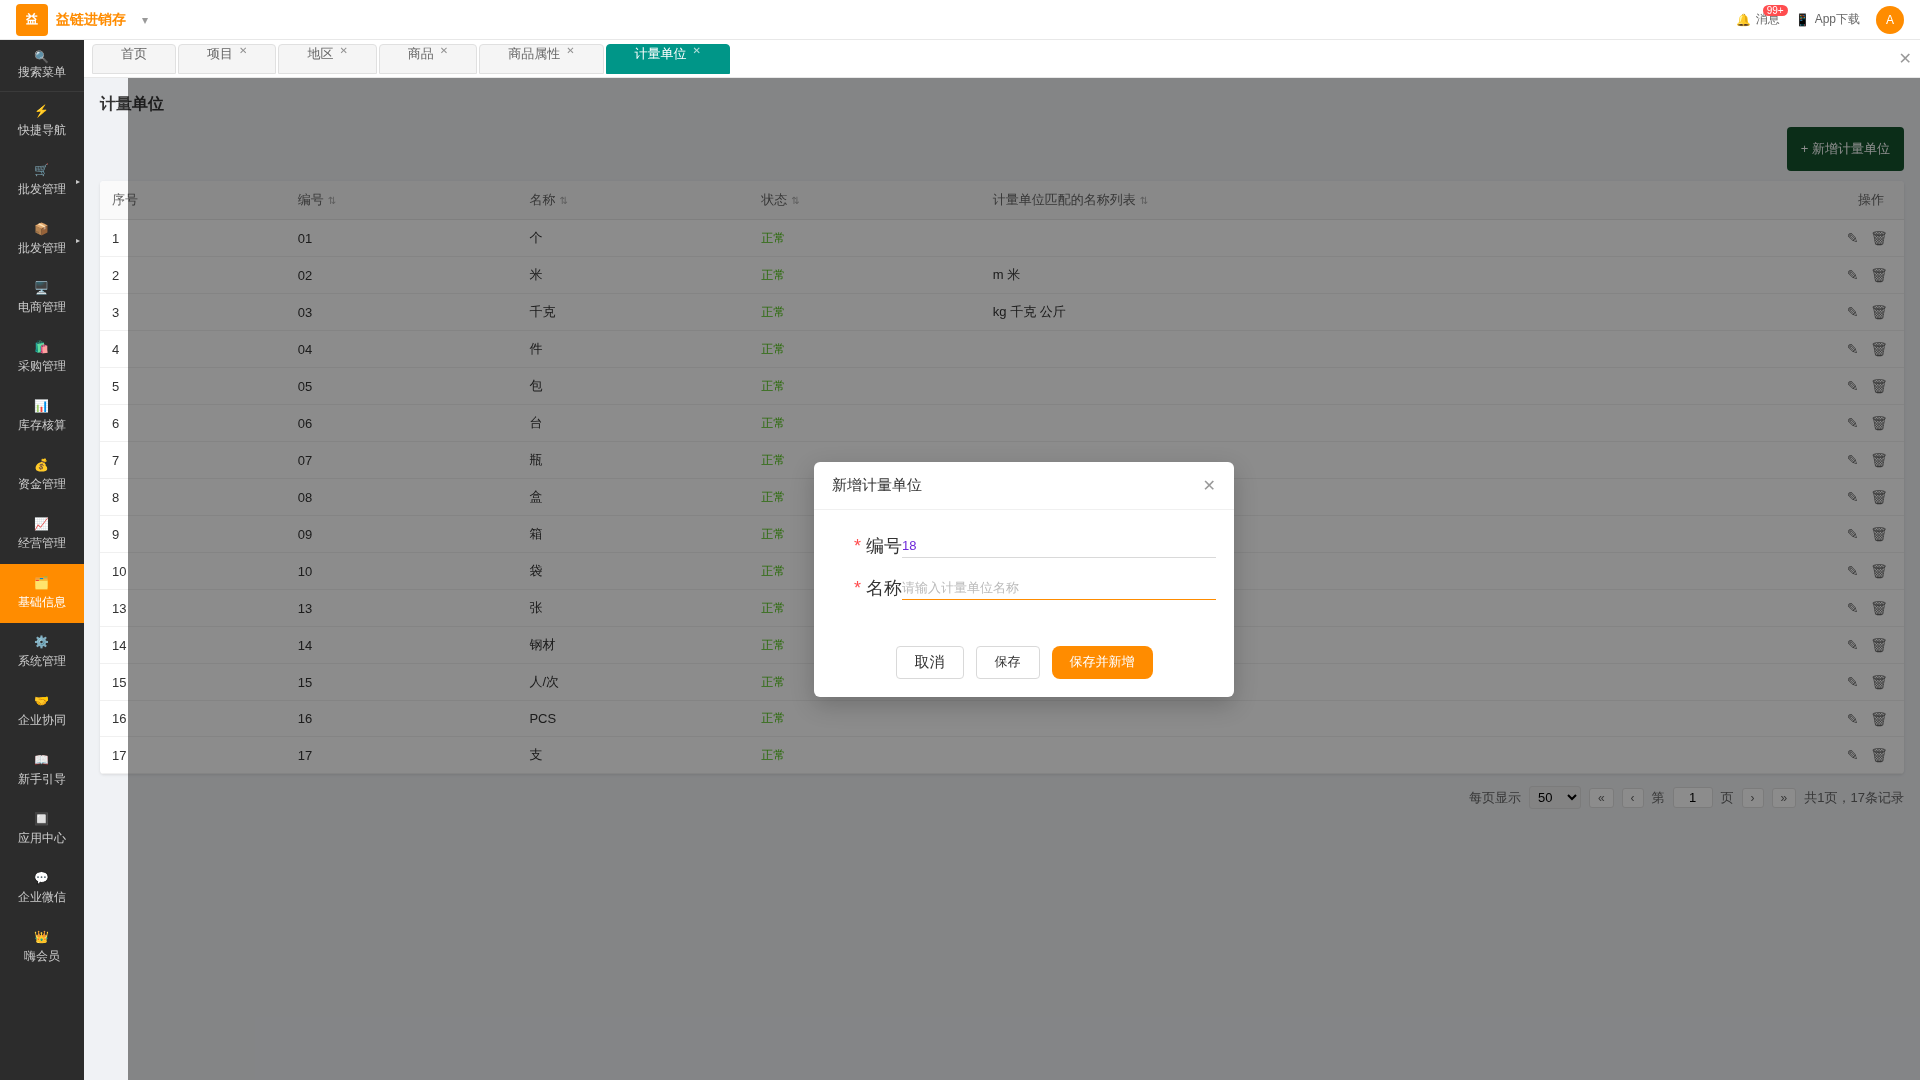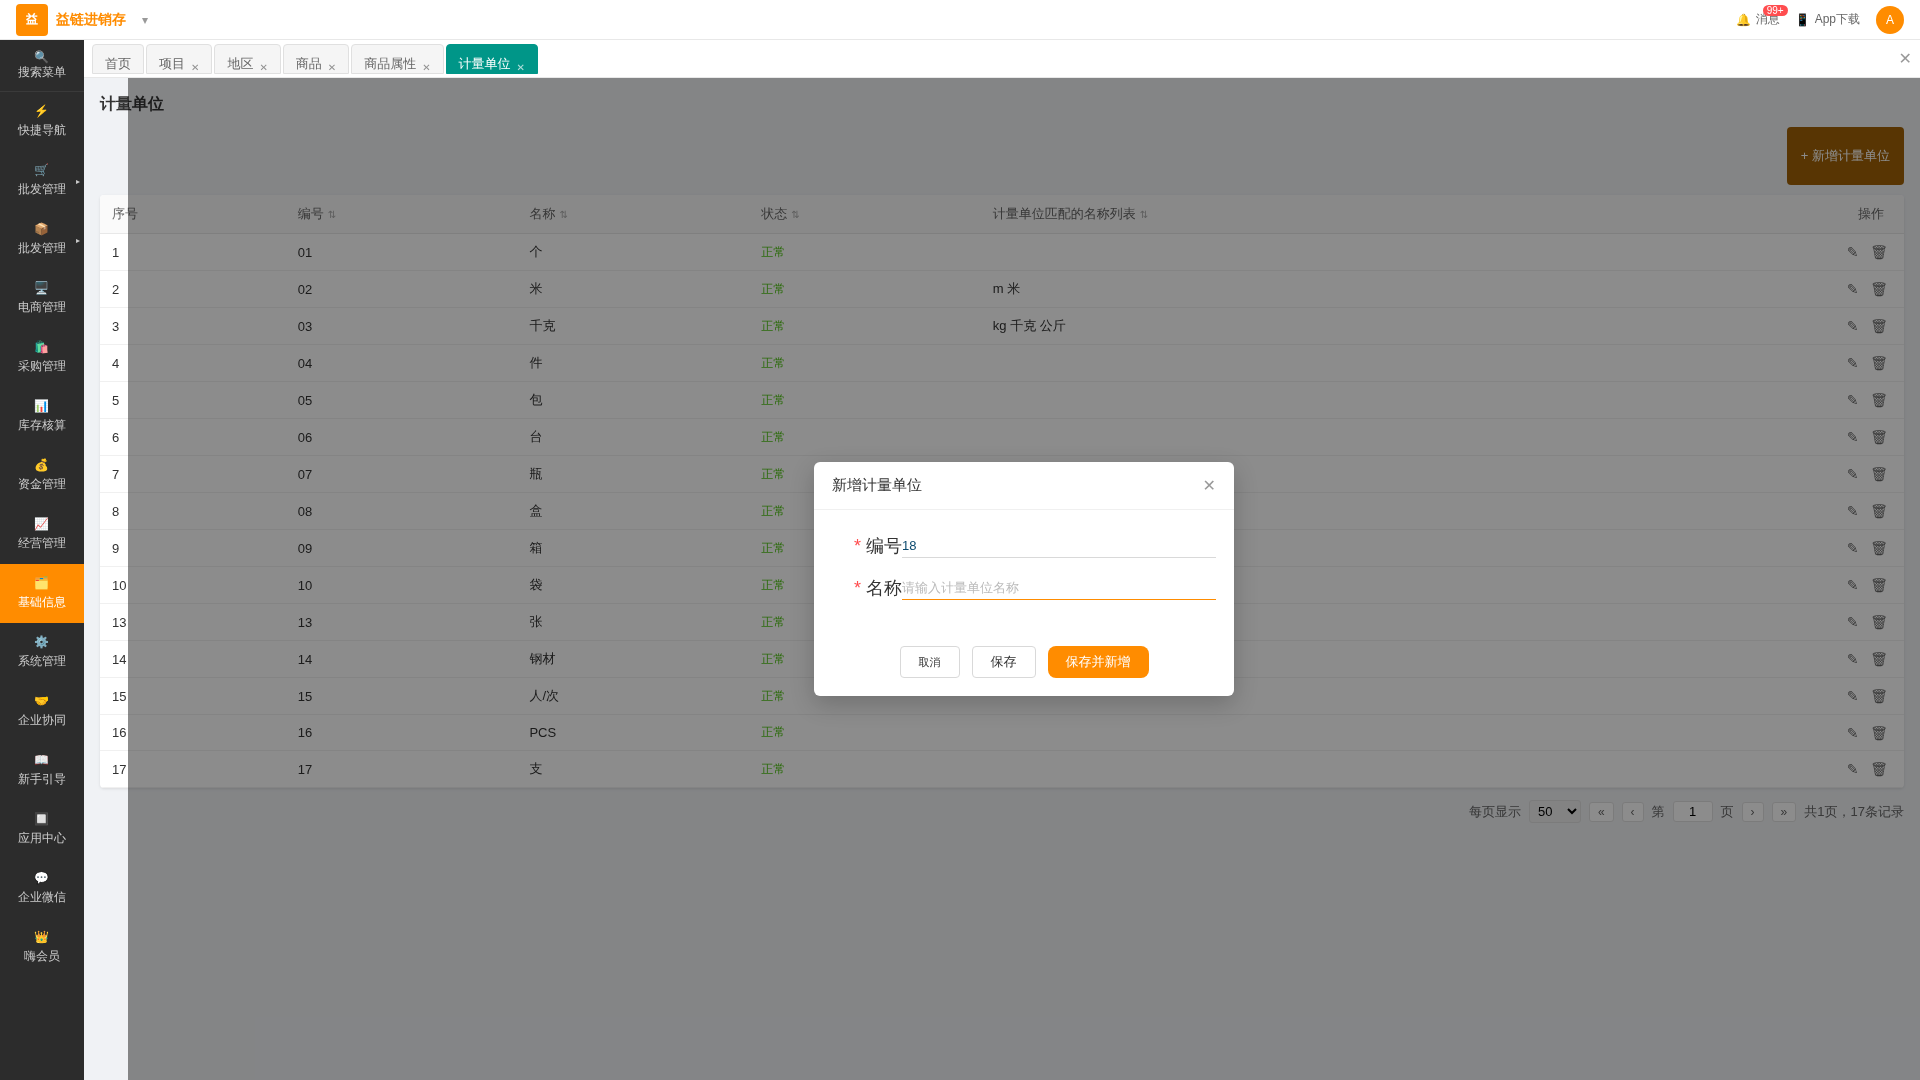--- a/index.html
+++ b/index.html
@@ -130,23 +130,23 @@
       background: #fff;
       display: flex;
       align-items: center;
       padding: 0 8px;
       border-bottom: 1px solid #e8e8e8;
       gap: 2px;
       flex-shrink: 0;
     }
     .tab {
       height: 30px;
-      padding: 0 12px;
-      display: flex;
-      align-items: flex-end;
+      padding: 0 28px;
+      display: flex;
+      align-items: flex-start;
       gap: 6px;
       border-radius: 4px 4px 0 0;
       cursor: pointer;
       font-size: 13px;
       color: #666;
       background: #f5f5f5;
       border: 1px solid #e0e0e0;
     }
     .tab.active {
       background: #009688;
@@ -181,24 +181,24 @@
       margin-bottom: 12px;
     }
 
     .toolbar {
       display: flex;
       justify-content: flex-end;
       margin-bottom: 10px;
     }
 
     .btn-add {
-      background: #a16207;
+      background: #14532d;
       color: #fff;
       border: none;
-      padding: 20px 14px;
+      padding: 13px 14px;
       border-radius: 4px;
       cursor: pointer;
       font-size: 13px;
     }
 
     
     .data-table {
       width: 100%;
       background: #fff;
       border-collapse: collapse;
@@ -314,38 +314,38 @@
       font-size: 18px;
       color: #333;
       flex-shrink: 0;
     }
     .form-input {
       flex: 1;
       border: none;
       border-bottom: 1px solid #d9d9d9;
       padding: 4px 0;
       font-size: 13px;
-      color: #0c4a6e;
+      color: #6d28d9;
       outline: none;
     }
     .form-input.focused { border-bottom-color: #ff8c00; }
     .form-input::placeholder { color: #bbb; }
     .modal-footer {
       display: flex;
       justify-content: center;
       gap: 12px;
       padding: 12px 18px 18px;
     }
     .btn-cancel {
       padding: 6px 18px;
       border: 1px solid #d9d9d9;
       border-radius: 4px;
       background: #fff;
       cursor: pointer;
-      font-size: 11px;
+      font-size: 15px;
       color: #333;
     }
     .btn-save {
       padding: 6px 18px;
       border: 1px solid #d9d9d9;
       border-radius: 4px;
       background: #fff;
       cursor: pointer;
       font-size: 13px;
       color: #333;

